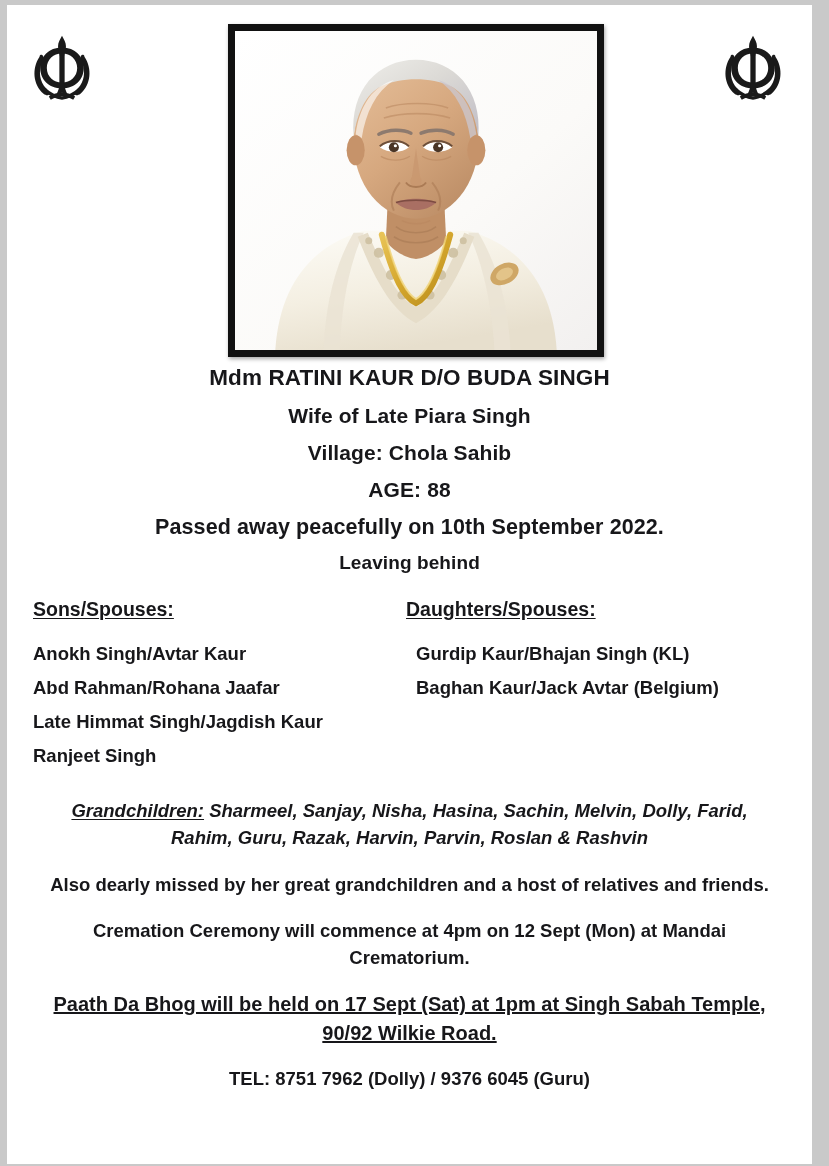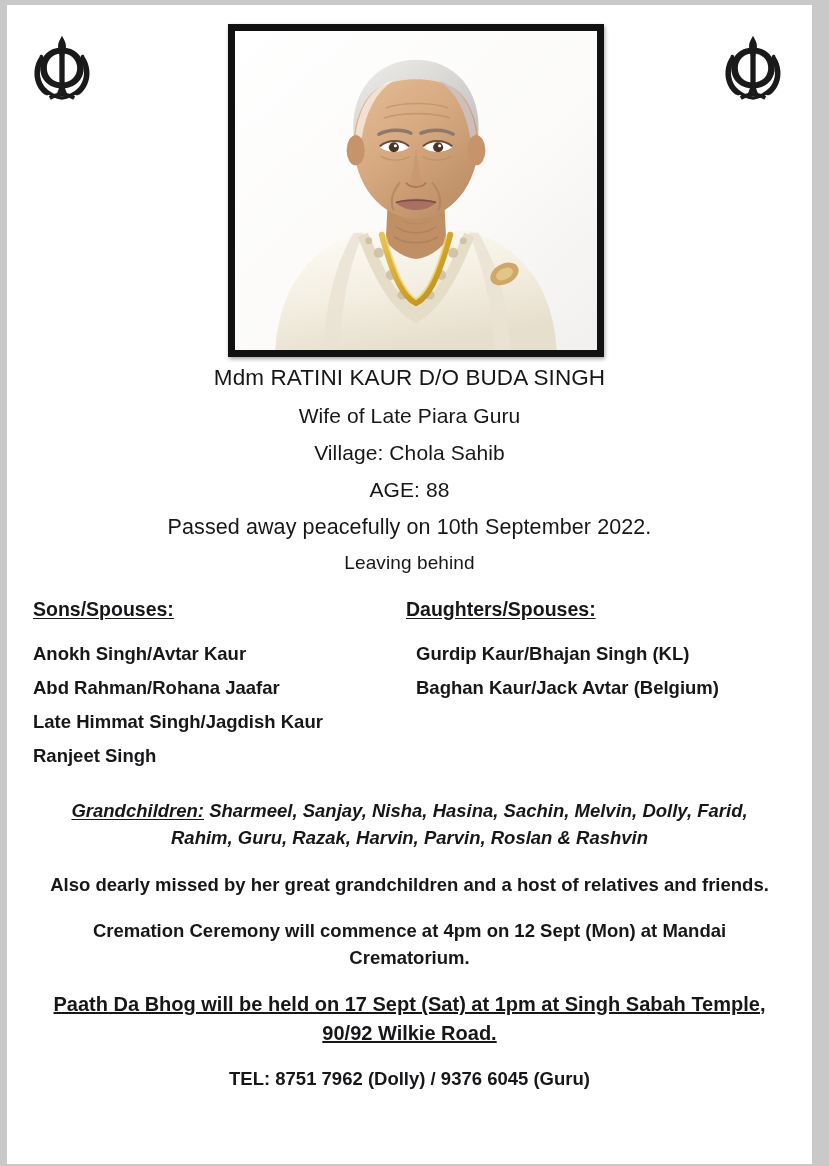--- a/index.html
+++ b/index.html
@@ -72,21 +72,21 @@
     left: 0;
     top: 360px;
     width: 805px;
     box-sizing: border-box;
     padding: 0 14px;
     color: #17171a;
   }
 
   .hdr {
     text-align: center;
-    font-weight: normal;
+    font-weight: bold;
     letter-spacing: .1px;
   }
   .hdr.name      { font-size: 22.5px; margin: 0 0 13px; }
   .hdr.wife      { font-size: 21px;   margin: 0 0 13px; }
   .hdr.village   { font-size: 21px;   margin: 0 0 13px; }
   .hdr.age       { font-size: 21px;   margin: 0 0 13px; }
   .hdr.passed    { font-size: 21.5px; margin: 0 0 12px; }
   .hdr.leaving   { font-size: 19px;   margin: 0 0 20px; }
 
   
@@ -288,21 +288,21 @@
             <path d="M160 196 C170 204 190 204 200 196"></path>
             <path d="M158 206 C170 214 190 214 202 206"></path>
           </g>
         </svg>
       </div>
     </div>
 
     <div class="content">
 
       <div class="hdr name">Mdm RATINI KAUR D/O BUDA SINGH</div>
-      <div class="hdr wife">Wife of Late Piara Guru</div>
+      <div class="hdr wife">Wife of Late Piara Singh</div>
       <div class="hdr village">Village: Chola Sahib</div>
       <div class="hdr age">AGE: 88</div>
       <div class="hdr passed">Passed away peacefully on 10th September 2022.</div>
       <div class="hdr leaving">Leaving behind</div>
 
       <div class="family">
 
         <div class="col sons">
           <div class="col-title">Sons/Spouses:</div>
           <ul>

